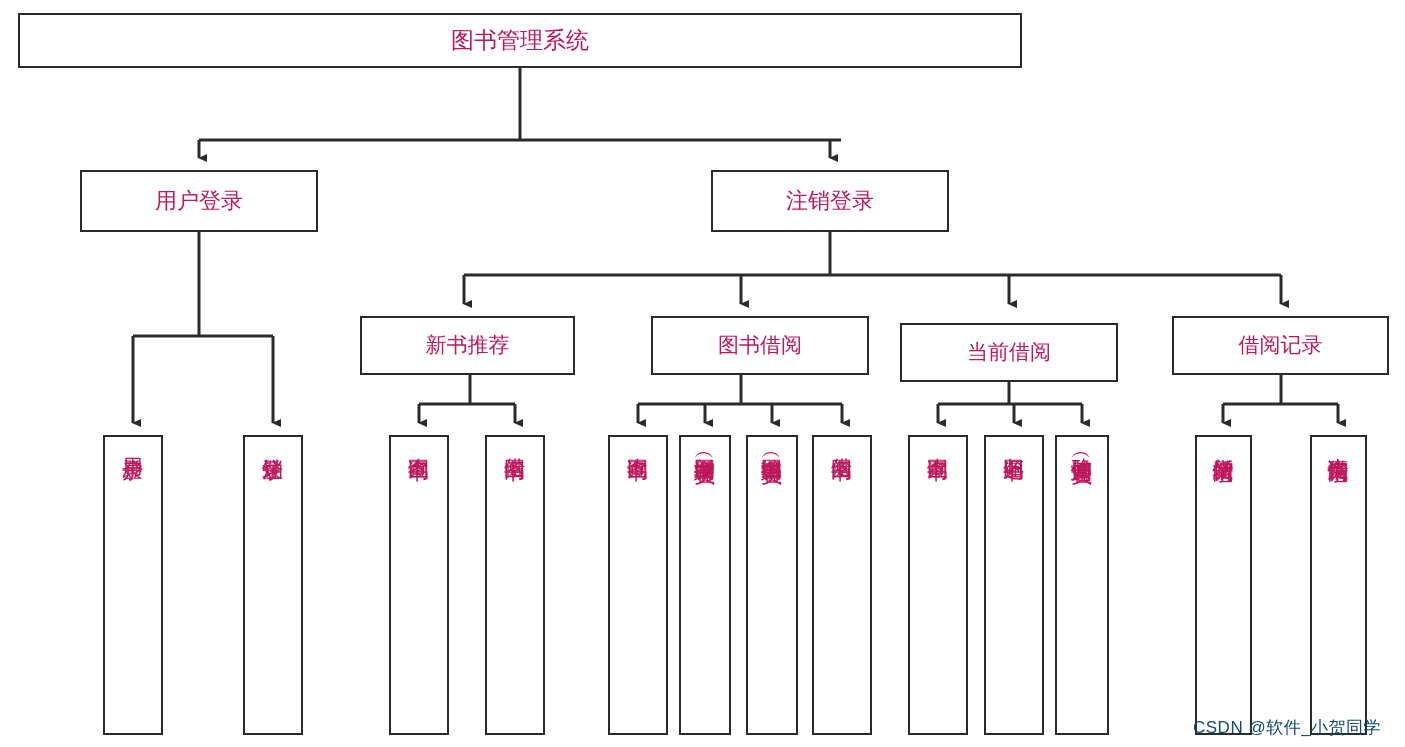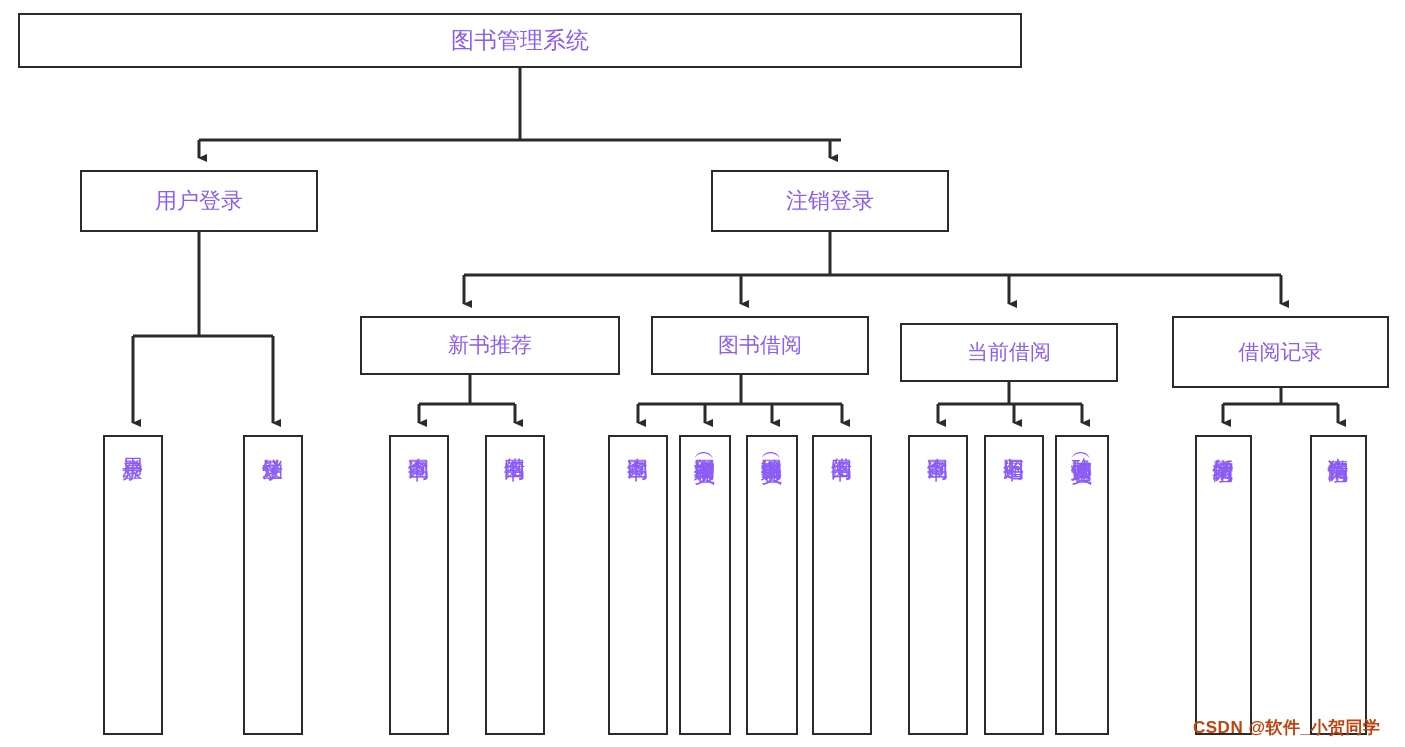--- a/index.html
+++ b/index.html
@@ -29,21 +29,21 @@
     position: absolute;
     box-sizing: border-box;
     background: #ffffff;
     border: 2px solid #2b2b2b;
     display: flex;
     align-items: center;
     justify-content: center;
     overflow: hidden;
   }
   .node-label {
-    color: #8b5cf6;
+    color: #be185d;
     text-align: center;
     line-height: 1.18;
     white-space: pre;
     user-select: none;
   }
   .node.root .node-label {
     font-size: 23px;
   }
   .node.lvl1 .node-label {
     font-size: 22px;
@@ -60,25 +60,24 @@
     text-orientation: upright;
     font-size: 21px;
     letter-spacing: 1px;
     line-height: 1;
   }
   #watermark {
     position: absolute;
     left: 1193px;
     top: 716px;
     font-size: 17px;
-    color: #c2410c;
+    color: #0c4a6e;
     letter-spacing: 0.5px;
     white-space: nowrap;
     user-select: none;
-    font-weight: bold;
   }
 </style>
 </head>
 <body>
 
 <div id="diagram-root">
 
   <svg id="diagram-svg" viewBox="0 0 1405 747" xmlns="http://www.w3.org/2000/svg">
     <defs>
       <marker id="arrowhead" markerWidth="10" markerHeight="10" refX="4" refY="8" orient="auto" markerUnits="userSpaceOnUse">
@@ -133,30 +132,30 @@
     <span class="node-label">图书管理系统</span>
   </div>
 
   <div class="node lvl1" style="left: 80px; top: 170px; width: 238px; height: 62px;">
     <span class="node-label">用户登录</span>
   </div>
   <div class="node lvl1" style="left: 711px; top: 170px; width: 238px; height: 62px;">
     <span class="node-label">注销登录</span>
   </div>
 
-  <div class="node lvl2" style="left: 360px; top: 316px; width: 260px; height: 59px;">
+  <div class="node lvl2" style="left: 360px; top: 316px; width: 215px; height: 59px;">
     <span class="node-label">新书推荐</span>
   </div>
   <div class="node lvl2" style="left: 632px; top: 316px; width: 218px; height: 59px; margin-left: 19px;">
     <span class="node-label">图书借阅</span>
   </div>
   <div class="node lvl2" style="left: 900px; top: 323px; width: 218px; height: 59px;">
     <span class="node-label">当前借阅</span>
   </div>
-  <div class="node lvl2" style="left: 1172px; top: 316px; width: 217px; height: 72px;">
+  <div class="node lvl2" style="left: 1172px; top: 316px; width: 217px; height: 59px;">
     <span class="node-label">借阅记录</span>
   </div>
 
   <div class="node leaf" style="left: 103px; top: 435px; width: 60px; height: 300px;">
     <span class="node-label">用户登录</span>
   </div>
   <div class="node leaf" style="left: 243px; top: 435px; width: 60px; height: 300px;">
     <span class="node-label">注销登录</span>
   </div>
   <div class="node leaf" style="left: 389px; top: 435px; width: 60px; height: 300px;">

